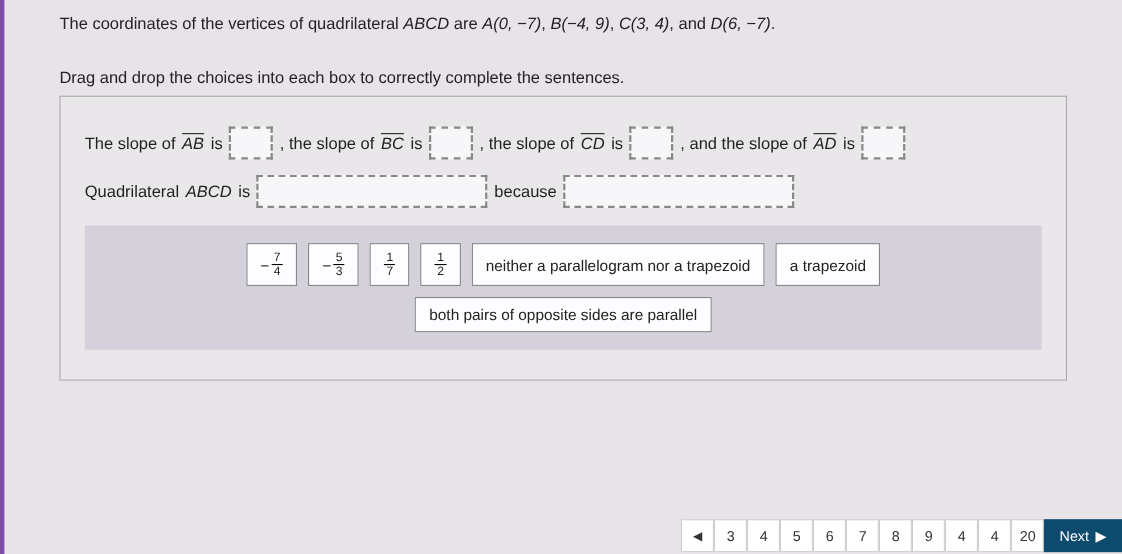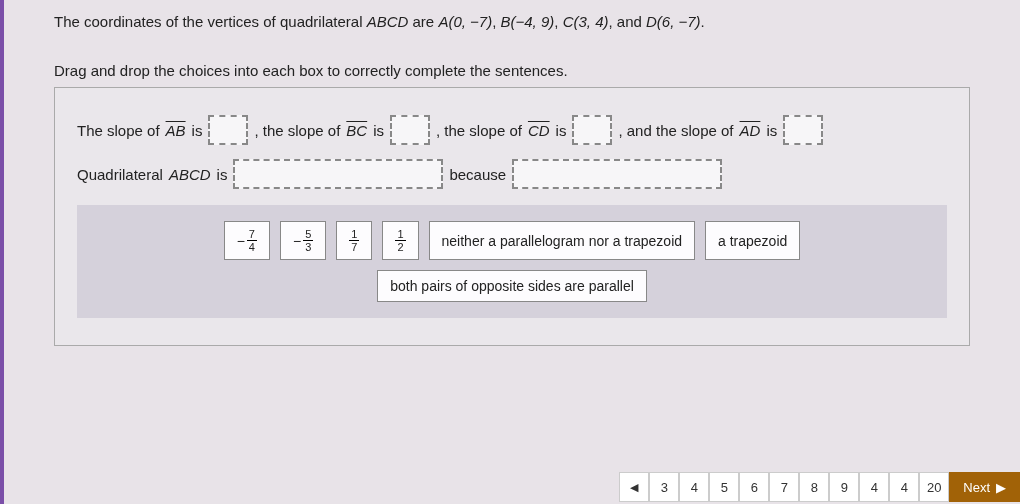--- a/index.html
+++ b/index.html
@@ -13,21 +13,21 @@
 .slot.lg{min-width:210px}
 .ov{text-decoration:overline}
 .choices{background:#d5d1db;padding:16px 30px;margin-top:16px;display:flex;flex-direction:column;gap:10px;align-items:center}
 .row{display:flex;gap:10px;justify-content:center;flex-wrap:wrap}
 .chip{border:1px solid #888;background:#fdfcfe;padding:6px 12px;font-size:14px;color:#222;display:flex;align-items:center;min-height:32px;cursor:grab}
 .frac{display:inline-flex;flex-direction:column;align-items:center;font-size:11px;line-height:1.1}
 .frac .n{border-bottom:1px solid #000;padding:0 2px}
 .minus{margin-right:2px}
 .btm{position:absolute;bottom:0;left:0;right:0;height:34px;display:flex;justify-content:flex-end;align-items:center;gap:0;padding-right:0}
 .pg{background:#fff;border:1px solid #ccc;width:30px;height:30px;display:flex;align-items:center;justify-content:center;font-size:13px;color:#333;cursor:pointer}
-.nxt{background:#a16207;color:#fff;height:30px;padding:0 14px;display:flex;align-items:center;font-size:13px;cursor:pointer;gap:6px}
+.nxt{background:#0c4a6e;color:#fff;height:30px;padding:0 14px;display:flex;align-items:center;font-size:13px;cursor:pointer;gap:6px}
 .arrow-l{font-size:11px}
 em{font-style:italic}
 </style>
 </head>
 <body>
 
 <div class="content">
 <div class="problem">
 <span>The coordinates of the vertices of </span><span>quadrilateral </span><em>ABCD</em><span> are </span><em>A(0, −7)</em>, <em>B(−4, 9)</em>, <em>C(3, 4)</em>, and <em>D(6, −7)</em><span>.</span>
 </div>

